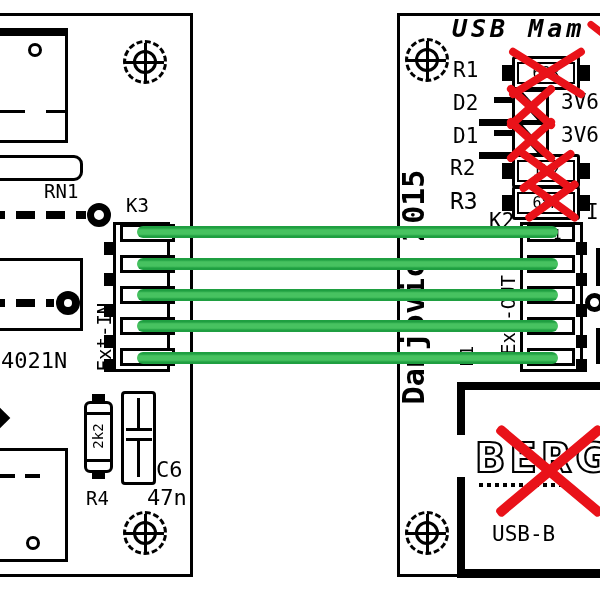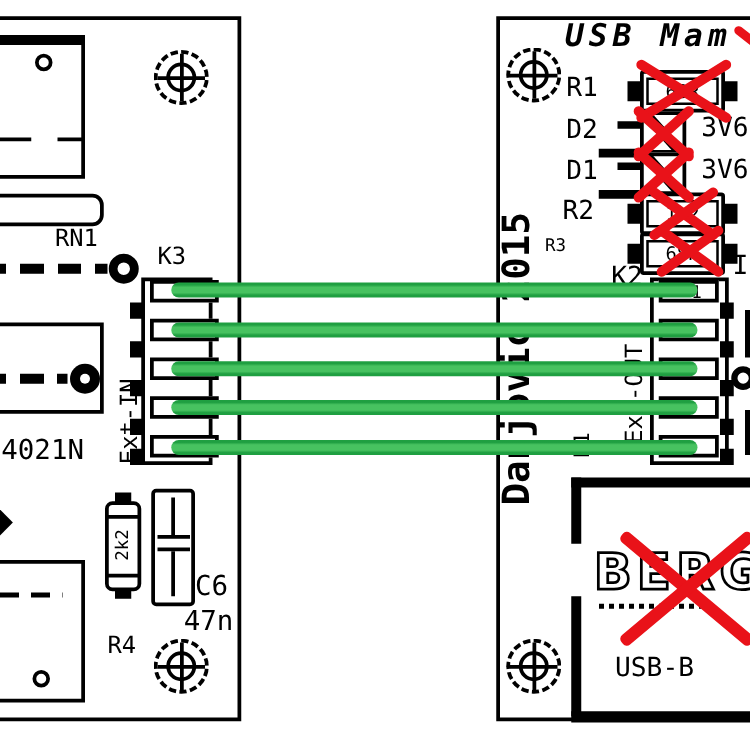--- a/index.html
+++ b/index.html
@@ -75,21 +75,21 @@
 <div class="abs lbl" style="left:1px;top:350px;font-size:22px;">4021N</div>
 
 <div class="abs blk" style="left:-9px;top:410px;width:16px;height:16px;transform:rotate(45deg);"></div>
 
 <div class="abs blk" style="left:92px;top:394px;width:13px;height:9px;"></div>
 <div class="abs blk" style="left:92px;top:470px;width:13px;height:9px;"></div>
 <div class="abs outline" style="left:84px;top:401px;width:29px;height:72px;border-radius:6px;"></div>
 <div class="abs blk" style="left:85px;top:412px;width:27px;height:3px;"></div>
 <div class="abs blk" style="left:85px;top:459px;width:27px;height:3px;"></div>
 <div class="abs rot lbl" style="left:98px;top:436px;font-size:14px;">2k2</div>
-<div class="abs lbl" style="left:86px;top:507px;font-size:19px;">R4</div>
+<div class="abs lbl" style="left:86px;top:489px;font-size:19px;">R4</div>
 
 <div class="abs outline" style="left:121px;top:391px;width:35px;height:94px;border-radius:4px;"></div>
 <div class="abs blk" style="left:137px;top:398px;width:3px;height:30px;"></div>
 <div class="abs blk" style="left:126px;top:428px;width:26px;height:3px;"></div>
 <div class="abs blk" style="left:126px;top:438px;width:26px;height:3px;"></div>
 <div class="abs blk" style="left:137px;top:441px;width:3px;height:36px;"></div>
 <div class="abs lbl" style="left:156px;top:459px;font-size:22px;">C6</div>
 <div class="abs lbl" style="left:147px;top:487px;font-size:22px;">47n</div>
 
 <div class="abs outline" style="left:-14px;top:448px;width:82px;height:114px;"></div>
@@ -132,21 +132,21 @@
 <div class="abs outline" style="left:512px;top:122px;width:37px;height:34px;"></div>
 <div class="abs blk" style="left:513px;top:135px;width:34px;height:8px;transform:rotate(48deg);"></div>
 <div class="abs lbl" style="left:561px;top:125px;font-size:21px;">3V6</div>
 
 <div class="abs lbl" style="left:450px;top:158px;font-size:21px;">R2</div>
 <div class="abs blk" style="left:502px;top:163px;width:11px;height:16px;"></div>
 <div class="abs blk" style="left:579px;top:163px;width:11px;height:16px;"></div>
 <div class="abs outline" style="left:512px;top:154px;width:68px;height:34px;border-radius:3px;"></div>
 <div class="abs outline lbl" style="left:517px;top:160px;width:58px;height:22px;border-width:2px;font-size:15px;text-align:center;line-height:19px;">1k2</div>
 
-<div class="abs lbl" style="left:436px;top:190px;font-size:14px;">R3</div>
+<div class="abs lbl" style="left:450px;top:190px;font-size:23px;">R3</div>
 <div class="abs blk" style="left:502px;top:195px;width:11px;height:16px;"></div>
 <div class="abs blk" style="left:579px;top:195px;width:11px;height:16px;"></div>
 <div class="abs outline" style="left:512px;top:186px;width:68px;height:34px;border-radius:3px;"></div>
 <div class="abs outline lbl" style="left:517px;top:192px;width:58px;height:22px;border-width:2px;font-size:15px;text-align:center;line-height:19px;">68R</div>
 
 <div class="abs lbl" style="left:489px;top:211px;font-size:21px;">K2</div>
 <div class="abs outline" style="left:520px;top:222px;width:63px;height:150px;"></div>
 <div class="abs blk" style="left:576px;top:242px;width:11px;height:13px;"></div>
 <div class="abs blk" style="left:576px;top:273px;width:11px;height:13px;"></div>
 <div class="abs blk" style="left:576px;top:304px;width:11px;height:13px;"></div>

